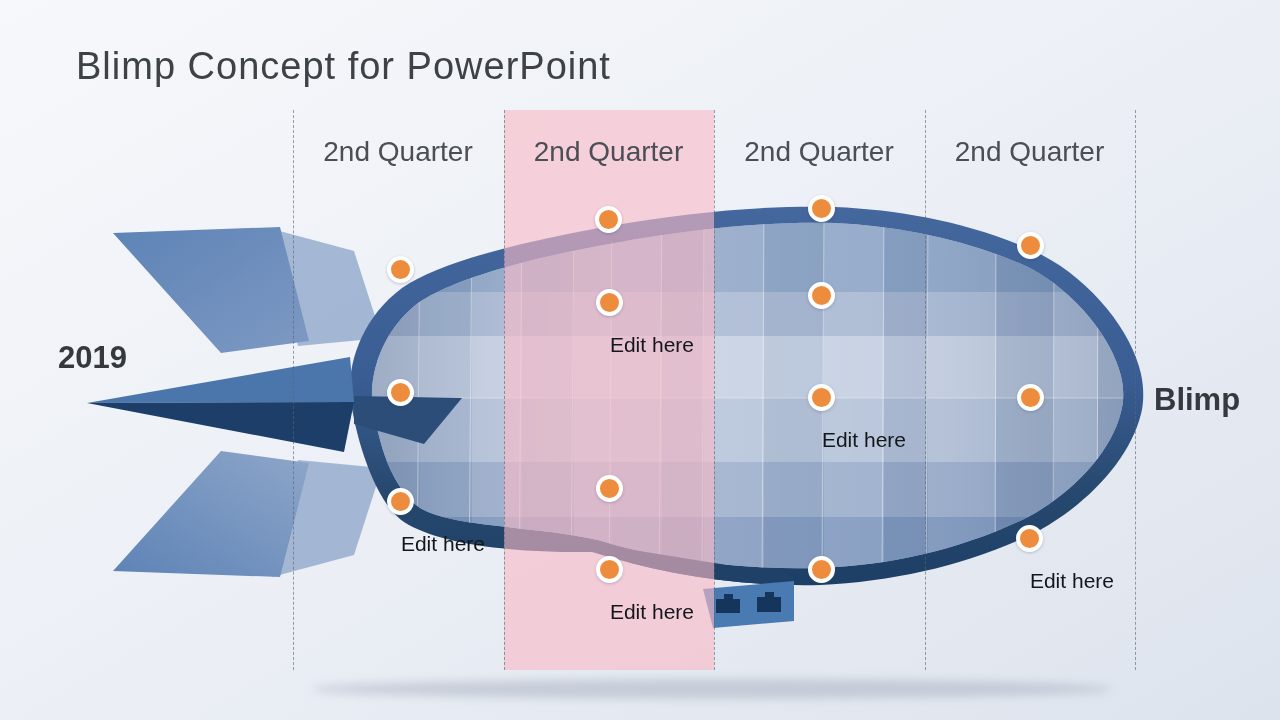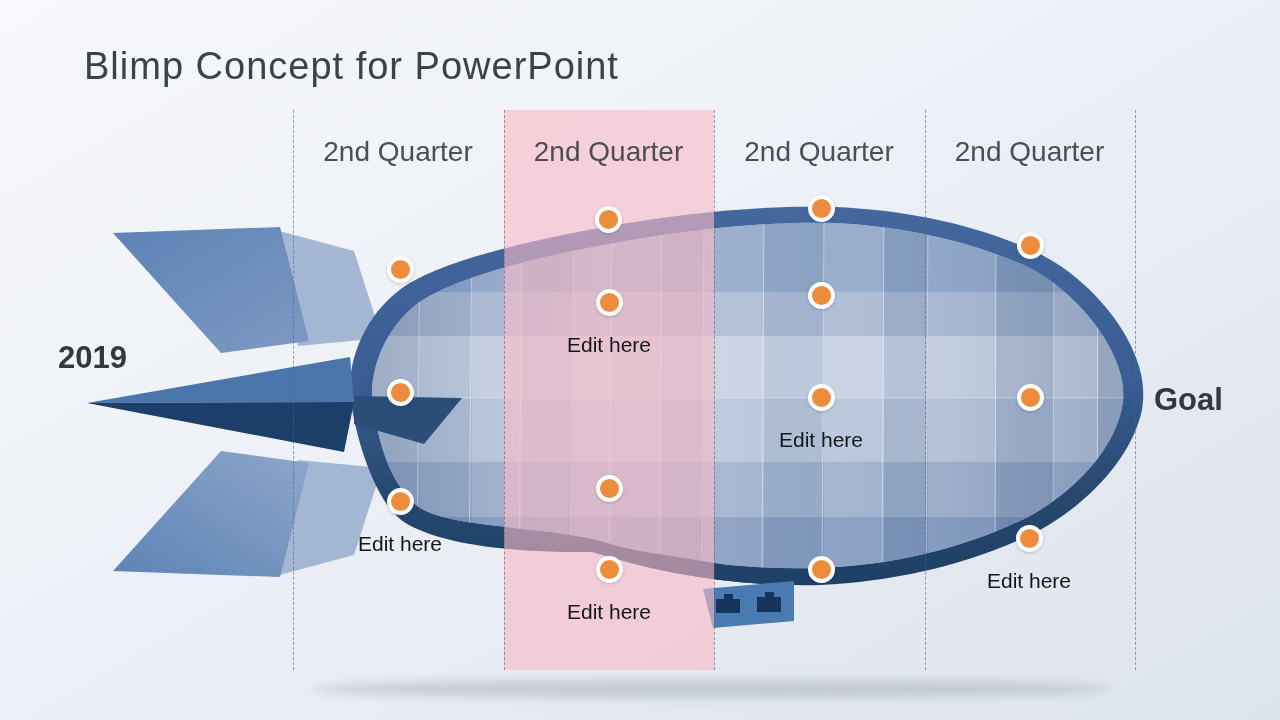--- a/index.html
+++ b/index.html
@@ -1,21 +1,21 @@
 <!DOCTYPE html>
 <html style="--accent-orange: #ee8c3d; --pink: rgba(248,186,198,0.62); --dash: rgba(90,100,115,0.62); --bg-top: #f6f8fb; --bg-bottom: #dde3ed; --title-color: #3d4247; --qlabel-color: #4b4f55; --elabel-color: #14171a; --milestone-color: #35383c;"><head>
 <meta charset="utf-8">
 <style>
   html,body{margin:0;padding:0;background:#e8ebf1;font-family:"Liberation Sans",sans-serif;}
   .slide{
     position:relative;width:1280px;height:720px;overflow:hidden;
     background:linear-gradient(150deg,var(--bg-top,#f6f8fb) 0%,#edf0f6 45%,var(--bg-bottom,#dde3ed) 100%);
   }
   .slide-title{
-    position:absolute;left:84px;top:45px;margin:0;
+    position:absolute;left:76px;top:45px;margin:0;
     font-size:38px;font-weight:400;letter-spacing:1px;color:var(--title-color,#3d4247);
   }
   .blimp-svg,.divider-svg{position:absolute;left:0;top:0;}
   .blimp-svg{z-index:1;}
   .quarter-layer{position:absolute;inset:0;z-index:2;}
   .qcell{position:absolute;top:110px;height:560px;}
   .qcell.highlighted{background:var(--pink,rgba(248,186,198,0.62));}
   .qlabel{
     margin-top:26px;width:100%;text-align:center;
     font-size:28px;color:var(--qlabel-color,#4b4f55);
@@ -31,21 +31,21 @@
   }
   .milestone.start{left:58px;top:340px;}
   .milestone.goal{left:1154px;top:382px;}
   .marker-layer{position:absolute;inset:0;z-index:5;}
   .marker-dot{
     position:absolute;width:19px;height:19px;border-radius:50%;
     background:var(--accent-orange,#ee8c3d);border:4px solid #ffffff;
     box-shadow:0 1px 3px rgba(50,60,80,0.25);box-sizing:content-box;
   }
   .marker-label{
-    position:absolute;width:170px;text-align:center;
+    position:absolute;width:170px;text-align:right;
     font-size:21px;color:var(--elabel-color,#14171a);
   }
 </style>
 </head>
 <body>
 
 <div class="slide">
 
   <h1 class="slide-title">Blimp Concept for PowerPoint</h1>
 
@@ -182,21 +182,21 @@
       </div>
       <div class="qcell" style="left: 713.5px; width: 211px;">
         <div class="qlabel">2nd Quarter</div>
       </div>
       <div class="qcell" style="left: 924.5px; width: 210px;">
         <div class="qlabel">2nd Quarter</div>
       </div>
     </div>
 
   <div class="milestone start">2019</div>
-  <div class="milestone goal">Goal</div>
+  <div class="milestone goal">Blimp</div>
 
   <div class="marker-layer" id="marker-layer">
       <div class="marker-dot" style="left: 386.5px; top: 255.5px;"></div>
       <div class="marker-dot" style="left: 386.5px; top: 378.5px;"></div>
       <div class="marker-dot" style="left: 386.5px; top: 487.5px;"></div>
       <div class="marker-label" style="left: 315px; top: 532px;">Edit here</div>
       <div class="marker-dot" style="left: 594.5px; top: 205.5px;"></div>
       <div class="marker-dot" style="left: 595.5px; top: 288.5px;"></div>
       <div class="marker-label" style="left: 524px; top: 333px;">Edit here</div>
       <div class="marker-dot" style="left: 595.5px; top: 474.5px;"></div>

